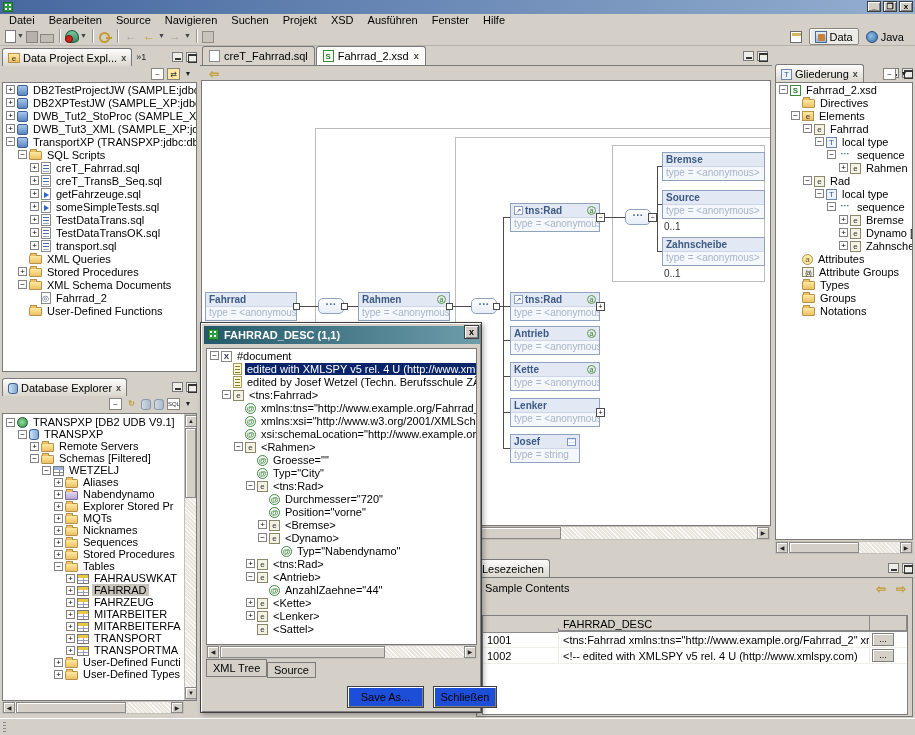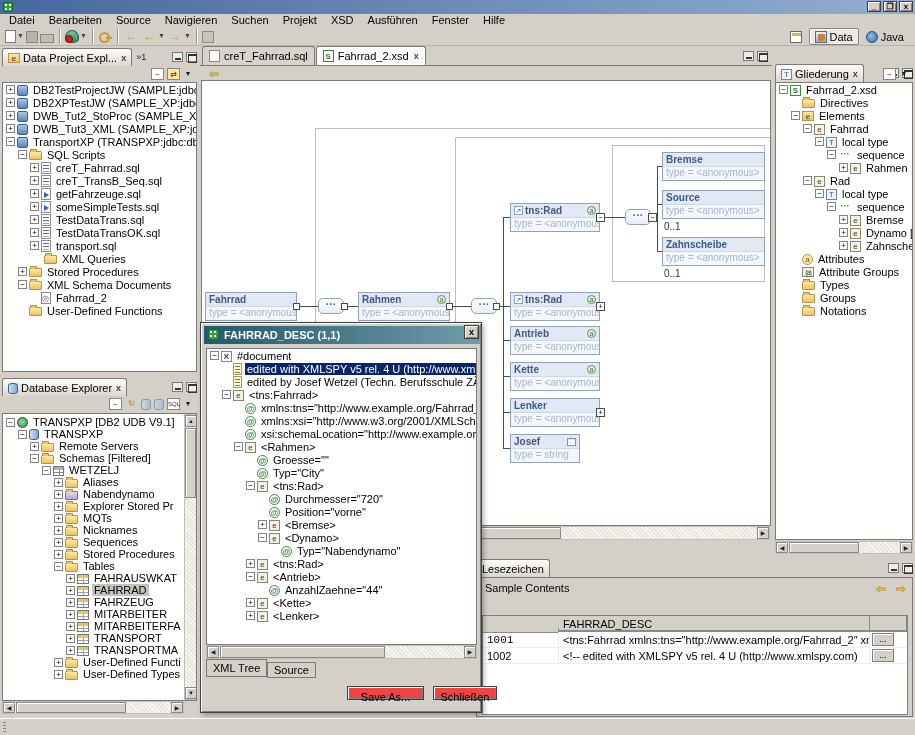--- a/index.html
+++ b/index.html
@@ -180,21 +180,21 @@
     background:linear-gradient(90deg,#23596a,#6e9dab); color:#fff; font-weight:bold; line-height:18px;
     padding-left:20px; white-space:nowrap; overflow:hidden; }
   .dlgicon { position:absolute; left:4px; top:3px; width:11px; height:11px; background:#2f9e44; box-shadow:inset 0 0 0 1px #1c6b2c; }
   .dlgicon::after { content:""; position:absolute; left:2px; top:2px; width:7px; height:7px;
     background:linear-gradient(#fff,#fff) 0 0/2px 2px no-repeat, linear-gradient(#fff,#fff) 4px 0/2px 2px no-repeat,
     linear-gradient(#fff,#fff) 0 4px/2px 2px no-repeat, linear-gradient(#fff,#fff) 4px 4px/2px 2px no-repeat; }
   .dlgclose { position:absolute; right:2px; top:2px; width:15px; height:14px; background:#d4d0c8; border:1px solid #404040;
     box-shadow:inset 1px 1px 0 #fff, inset -1px -1px 0 #808080; font-size:9px; font-weight:bold; line-height:13px; text-align:center; }
   .dlgtree { position:absolute; left:5px; top:25px; width:271px; height:297px; background:#fff; border:1px solid #7a7a7a; overflow:hidden; }
   .dtab { position:absolute; height:18px; padding:2px 6px; background:#d4d0c8; border:1px solid #7a7a7a; white-space:nowrap; }
-  .dlgbtn { position:absolute; height:14px; background:#ef4444; border:1px solid #404040;
+  .dlgbtn { position:absolute; height:22px; background:#1d4ed8; border:1px solid #404040;
     box-shadow:inset 1px 1px 0 #fff, inset -1px -1px 0 #808080; text-align:center; line-height:21px; }
 
   .statusbar { position:absolute; left:0; top:718px; width:915px; height:17px; background:#d4d0c8; border-top:1px solid #fff; }
   .grip { position:absolute; left:3px; top:3px; width:3px; height:11px;
     background:repeating-linear-gradient(#888 0 1px,transparent 1px 3px); }
 </style>
 </head>
 <body>
 
 <div class="app">
@@ -331,21 +331,21 @@
       <div class="trow" style="padding-left: 27px;">
         <div class="texp">+</div>
         <div class="ic ic-sql-file"></div>
         <div class="tlbl">TestDataTransOK.sql</div>
       </div>
       <div class="trow" style="padding-left: 27px;">
         <div class="texp">+</div>
         <div class="ic ic-sql-file"></div>
         <div class="tlbl">transport.sql</div>
       </div>
-      <div class="trow" style="padding-left: 15px; margin-left: 15px;">
+      <div class="trow" style="padding-left: 15px;">
         <div class="texp noexp"></div>
         <div class="ic ic-folder"></div>
         <div class="tlbl">XML Queries</div>
       </div>
       <div class="trow" style="padding-left: 15px;">
         <div class="texp">+</div>
         <div class="ic ic-folder"></div>
         <div class="tlbl">Stored Procedures</div>
       </div>
       <div class="trow" style="padding-left: 15px;">
@@ -771,21 +771,21 @@
     <div style="position:absolute;right:26px;top:3px;" class="ar gold">⇦</div>
     <div style="position:absolute;right:6px;top:3px;" class="ar gold">⇨</div>
     <div class="restable" style="left:5px;top:37px;width:426px;height:100px;">
       <div class="trowflex" id="res-head" style="background:#d4d0c8;border-bottom:1px solid #8a8a8a;">
           <div class="th" style="width: 76px; margin-top: 12px;">FAHRRAD_ID</div>
           <div class="th" style="width: 311px;">FAHRRAD_DESC</div>
           <div class="th" style="flex: 1 1 0%;"></div>
         </div>
       <div id="res-rows">
           <div class="trowflex">
-            <div class="td" style="width: 76px; font-family: Liberation Mono, monospace;">1001</div>
+            <div class="td" style="width: 76px;">1001</div>
             <div class="td" style="width: 311px;">&lt;tns:Fahrrad xmlns:tns="http://www.example.org/Fahrrad_2" xm</div>
             <div class="morebtn">...</div>
           </div>
           <div class="trowflex">
             <div class="td" style="width: 76px;">1002</div>
             <div class="td" style="width: 311px;">&lt;!-- edited with XMLSPY v5 rel. 4 U (http://www.xmlspy.com)</div>
             <div class="morebtn">...</div>
           </div>
         </div>
     </div>
@@ -900,20 +900,25 @@
         <div class="trow" style="padding-left: 39px;">
           <div class="texp">+</div>
           <div class="ic ic-element"></div>
           <div class="tlbl">&lt;Kette&gt;</div>
         </div>
         <div class="trow" style="padding-left: 39px;">
           <div class="texp">+</div>
           <div class="ic ic-element"></div>
           <div class="tlbl">&lt;Lenker&gt;</div>
         </div>
+        <div class="trow" style="padding-left: 39px;">
+          <div class="texp noexp"></div>
+          <div class="ic ic-element"></div>
+          <div class="tlbl">&lt;Sattel&gt;</div>
+        </div>
       </div>
     <div class="sb" style="left:5px;top:322px;width:271px;height:14px;">
       <div class="sbbtn" style="left:0;top:0;">◀</div>
       <div class="sbthumb" style="left:13px;top:0;width:165px;height:12px;"></div>
       <div class="sbbtn" style="right:0;top:0;">▶</div>
     </div>
     <div class="dtab" style="left:5px;top:336px;"><span>XML Tree</span></div>
     <div class="dtab" style="left:66px;top:339px;height:16px;padding-top:1px;"><span>Source</span></div>
     <div class="dlgbtn" style="left:146px;top:363px;width:77px;"><span>Save As...</span></div>
     <div class="dlgbtn" style="left:232px;top:363px;width:64px;"><span>Schließen</span></div>

